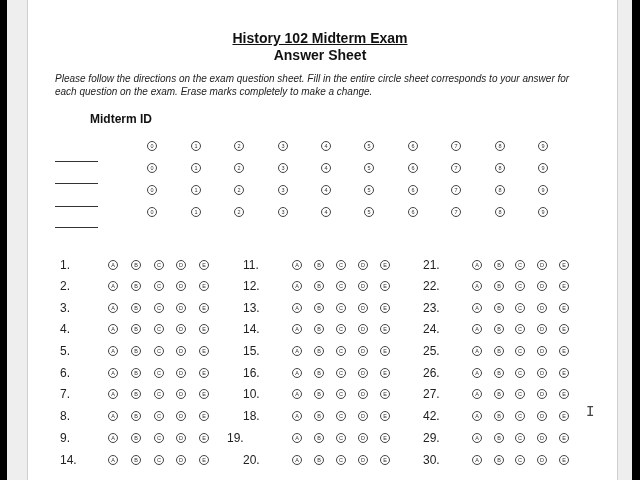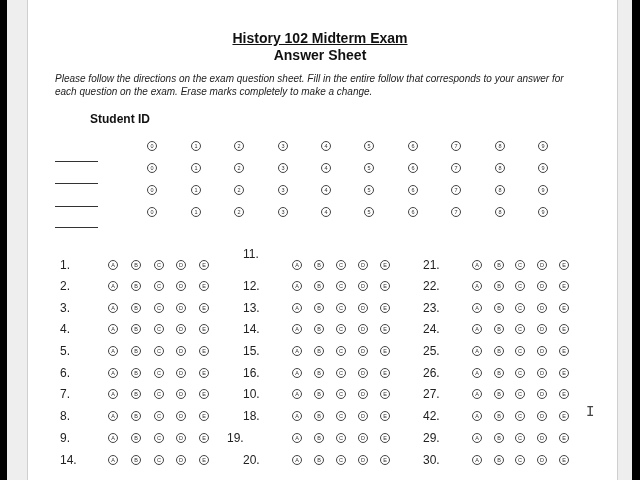--- a/index.html
+++ b/index.html
@@ -16,23 +16,23 @@
 </style>
 </head>
 <body>
 
 <div class="viewer">
   <div class="page"></div>
 </div>
 
 <div class="title" style="top:30px;text-decoration:underline;">History 102 Midterm Exam</div>
 <div class="title" style="top:47px;">Answer Sheet</div>
-<div class="instructions">Please follow the directions on the exam question sheet. Fill in the entire follow that corresponds to your answer for each question on the exam. Erase marks completely to make a change.</div>
-
-<div class="sid-label">Student ID</div>
+<div class="instructions">Please follow the directions on the exam question sheet. Fill in the entire circle sheet corresponds to your answer for each question on the exam. Erase marks completely to make a change.</div>
+
+<div class="sid-label">Midterm ID</div>
 <div class="sid-line" style="top:161px;"></div>
 <div class="sid-line" style="top:183px;"></div>
 <div class="sid-line" style="top:206px;"></div>
 <div class="sid-line" style="top:227px;"></div>
 
 <div id="sid-grid">
     <div class="bubble" style="left: 147px; top: 141px;">0</div>
     <div class="bubble" style="left: 191px; top: 141px;">1</div>
     <div class="bubble" style="left: 234px; top: 141px;">2</div>
     <div class="bubble" style="left: 278px; top: 141px;">3</div>
@@ -127,21 +127,21 @@
     <div class="bubble" style="left: 131px; top: 433px;">B</div>
     <div class="bubble" style="left: 154px; top: 433px;">C</div>
     <div class="bubble" style="left: 176px; top: 433px;">D</div>
     <div class="bubble" style="left: 199px; top: 433px;">E</div>
     <div class="qnum" style="left: 60px; top: 453px;">14.</div>
     <div class="bubble" style="left: 108px; top: 455px;">A</div>
     <div class="bubble" style="left: 131px; top: 455px;">B</div>
     <div class="bubble" style="left: 154px; top: 455px;">C</div>
     <div class="bubble" style="left: 176px; top: 455px;">D</div>
     <div class="bubble" style="left: 199px; top: 455px;">E</div>
-    <div class="qnum" style="left: 243px; top: 247px;">11.</div>
+    <div class="qnum" style="left: 243px; top: 258px;">11.</div>
     <div class="bubble" style="left: 292px; top: 260px;">A</div>
     <div class="bubble" style="left: 314px; top: 260px;">B</div>
     <div class="bubble" style="left: 336px; top: 260px;">C</div>
     <div class="bubble" style="left: 358px; top: 260px;">D</div>
     <div class="bubble" style="left: 380px; top: 260px;">E</div>
     <div class="qnum" style="left: 243px; top: 279px;">12.</div>
     <div class="bubble" style="left: 292px; top: 281px;">A</div>
     <div class="bubble" style="left: 314px; top: 281px;">B</div>
     <div class="bubble" style="left: 336px; top: 281px;">C</div>
     <div class="bubble" style="left: 358px; top: 281px;">D</div>

